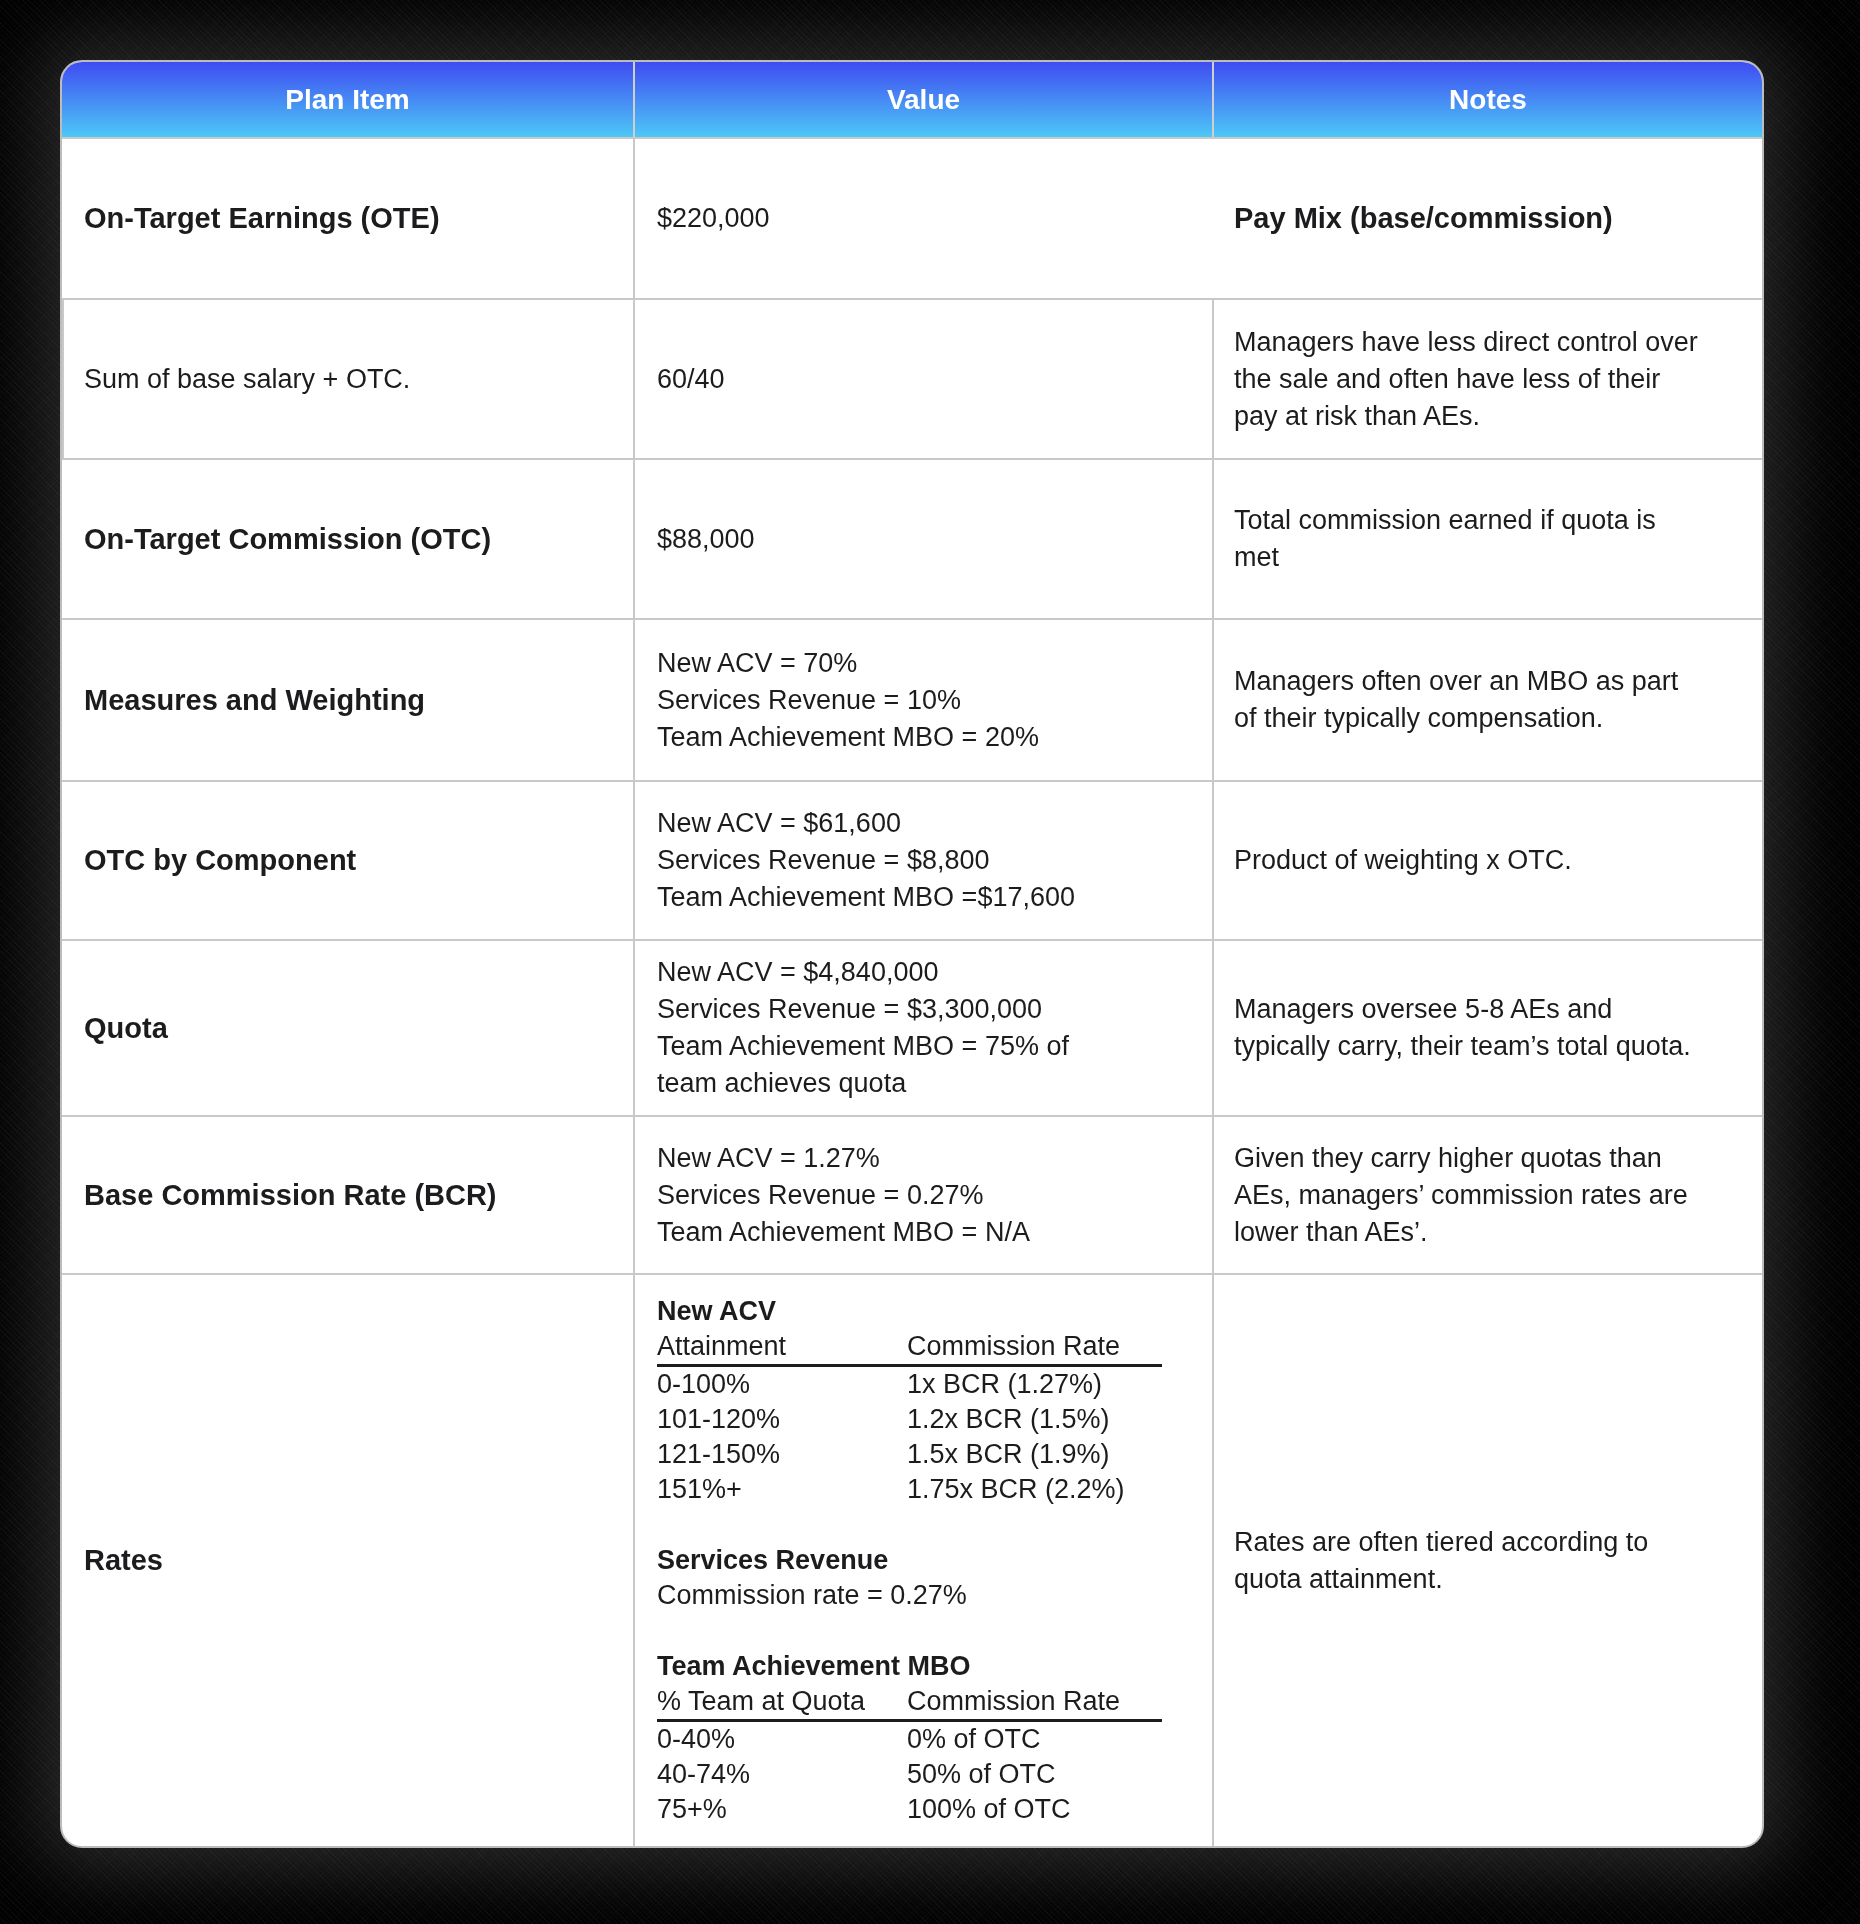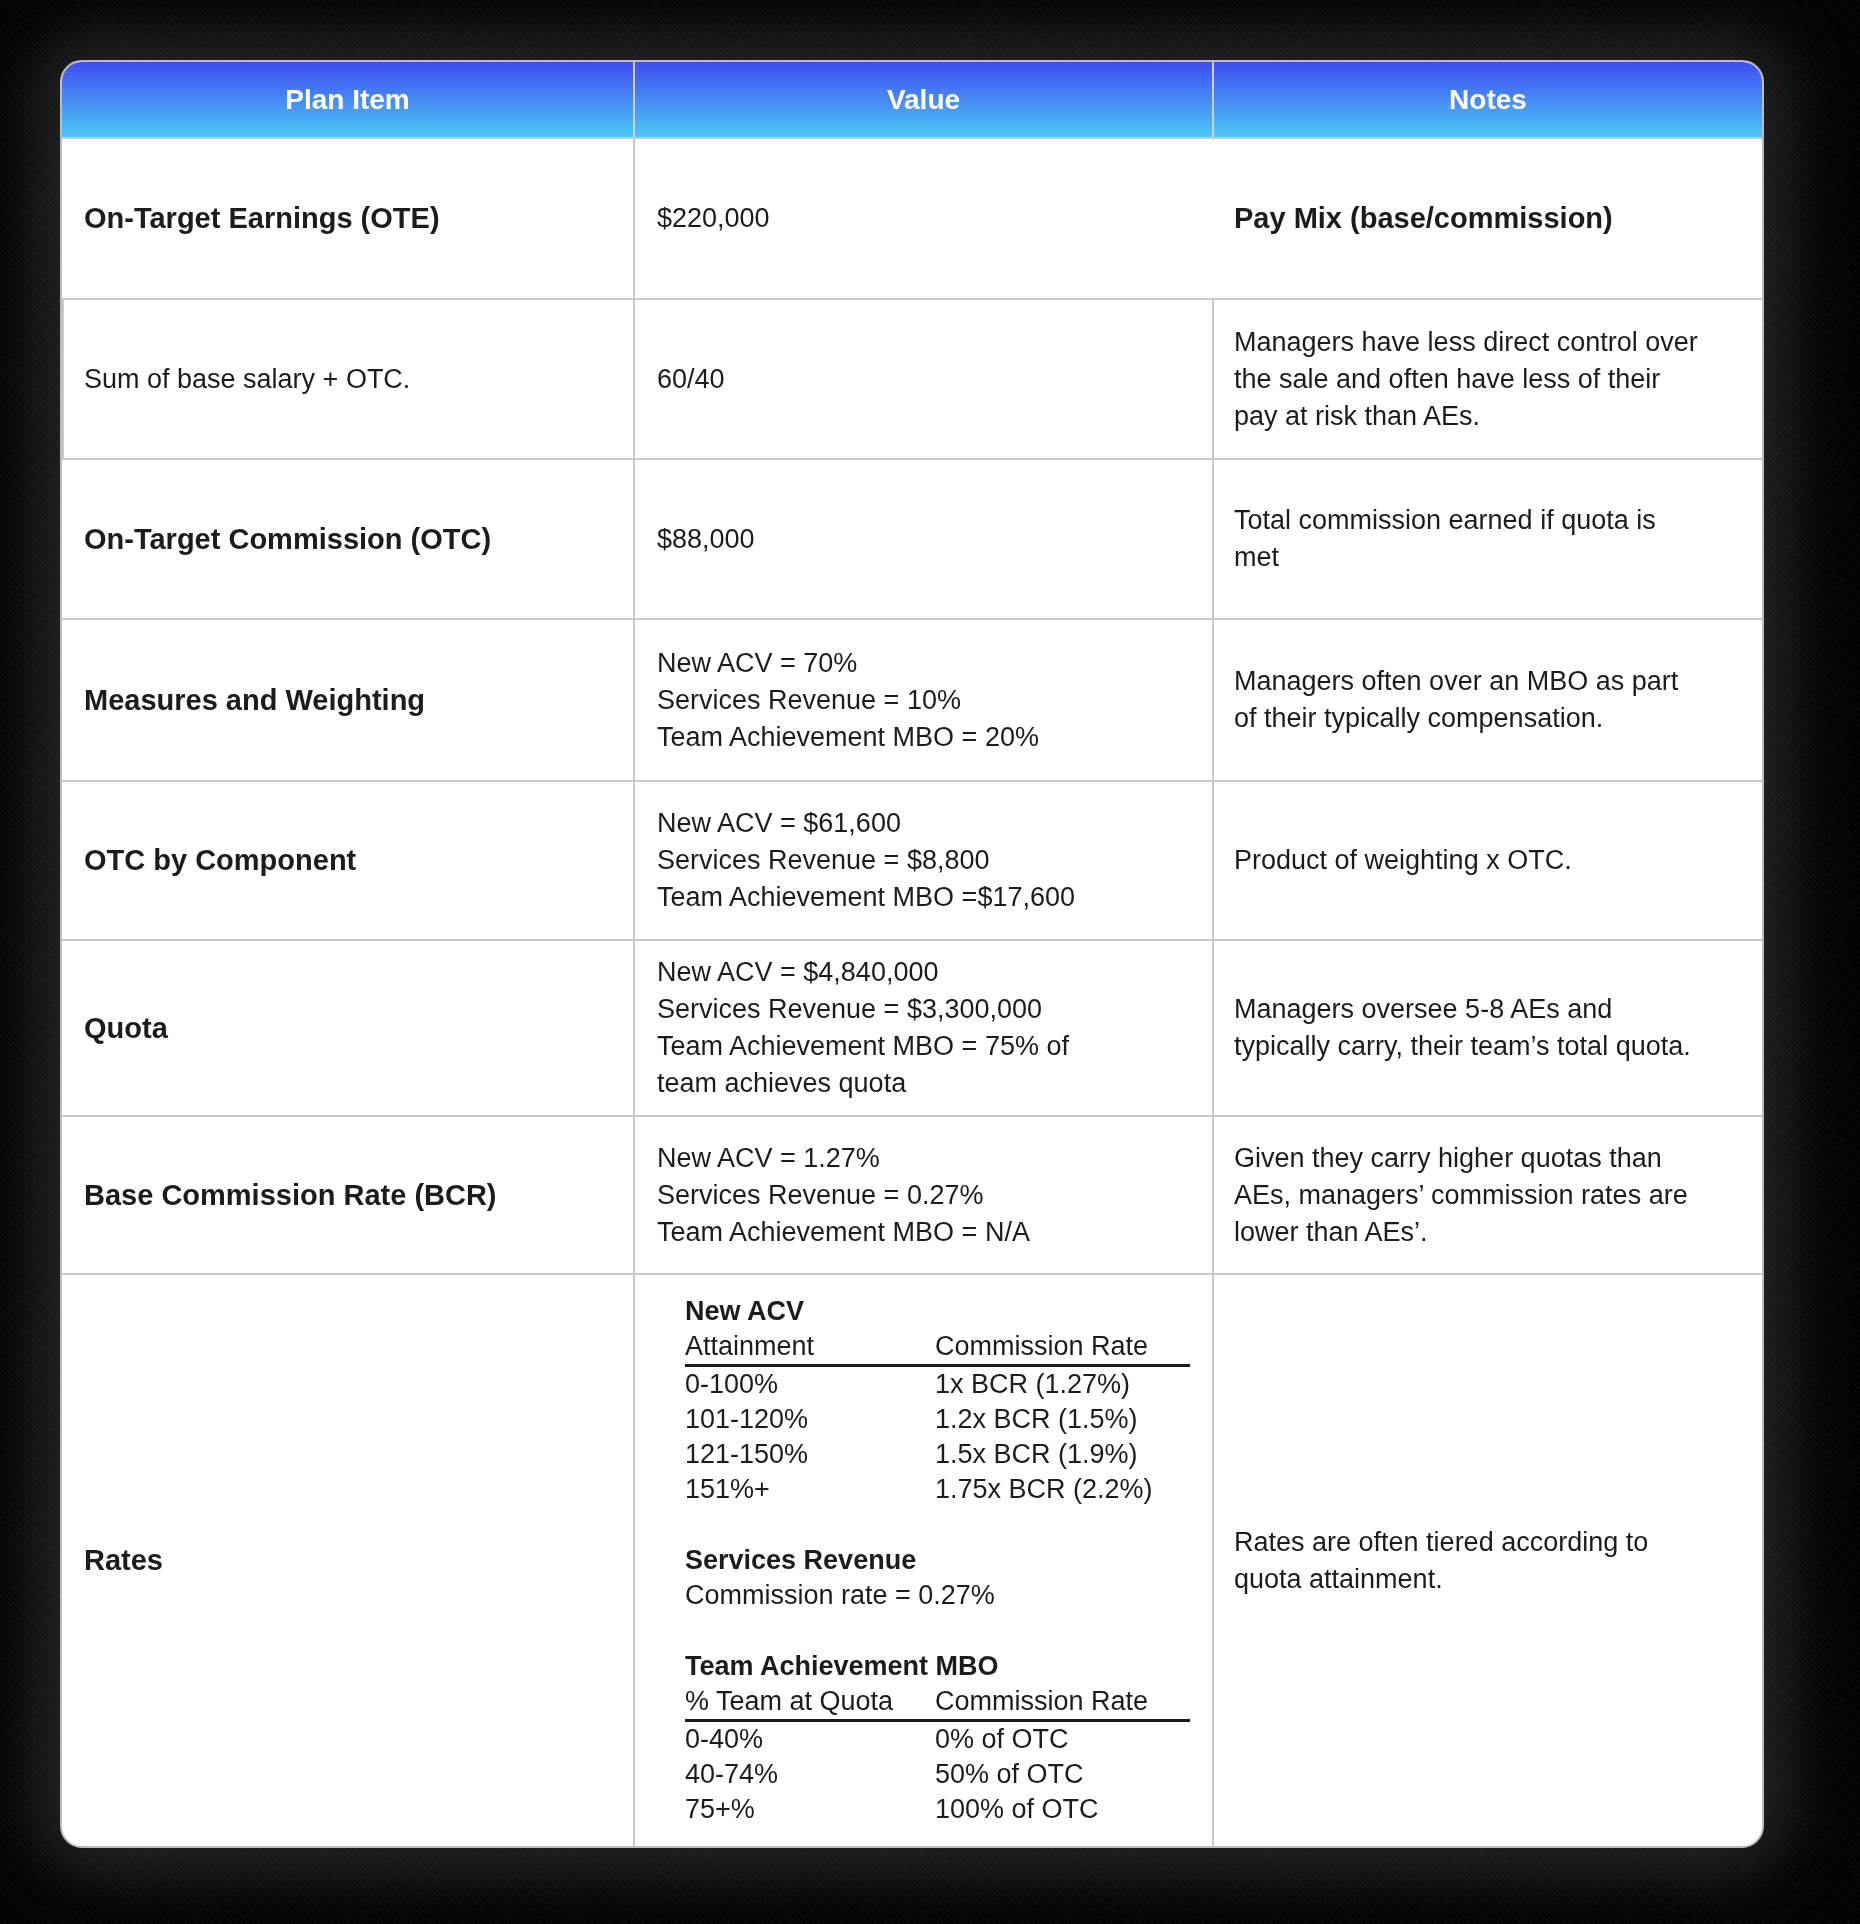--- a/index.html
+++ b/index.html
@@ -55,21 +55,21 @@
     font-size: 27px;
     line-height: 37px;
     box-sizing: border-box;
   }
   .td.c2, .td.c3 { border-left: 2px solid #c9c9c9; }
   .td.c3 { padding-left: 20px; padding-right: 16px; }
   .item { font-weight: 700; font-size: 29px; }
   .line { min-height: 37px; }
   
   .rates-cell { line-height: 35px; }
-  .mini { width: 505px; margin-left: 28px; }
+  .mini { width: 505px; }
   .mini-title { font-weight: 700; min-height: 35px; }
   .mini-head {
     display: grid;
     grid-template-columns: 250px 1fr;
     border-bottom: 3px solid #1c1c1e;
   }
   .mini-row { display: grid; grid-template-columns: 250px 1fr; }
   .sec-gap { height: 36px; }
 </style>
 </head>

